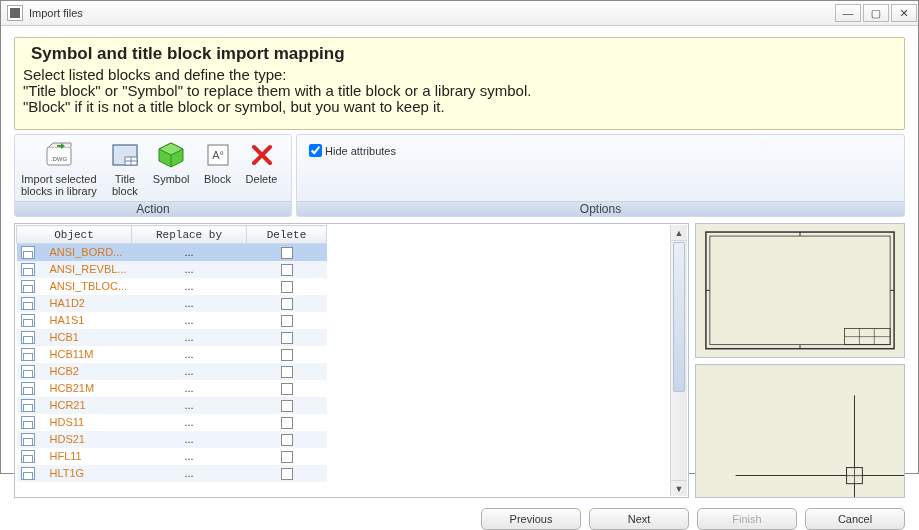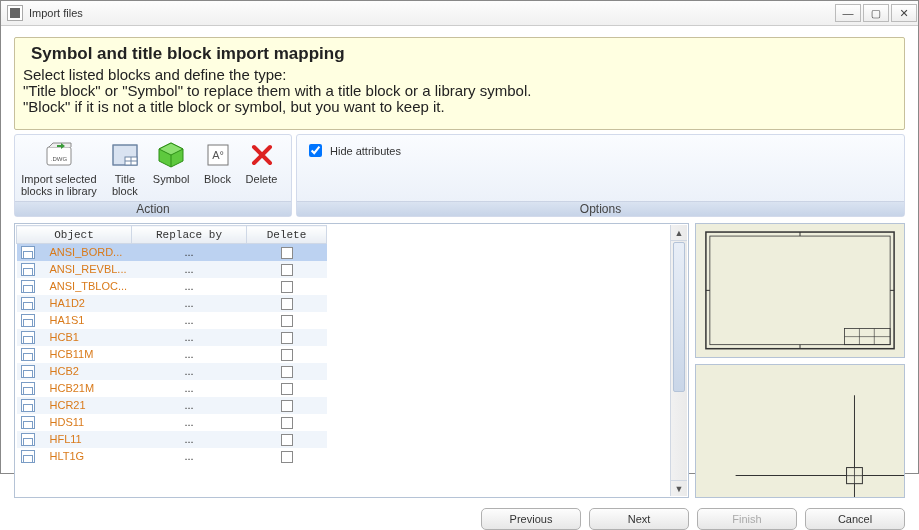--- a/index.html
+++ b/index.html
@@ -23,21 +23,21 @@
 
   .toolbar { display: flex; gap: 4px; margin-top: 4px; }
   .tb-group { border: 1px solid #d2daeb; border-radius: 3px; background: linear-gradient(#fafcff, #e9eff8); display: flex; flex-direction: column; }
   .tb-group .items { display: flex; }
   .tb-group .caption { text-align: center; background: linear-gradient(#dae3f1,#c7d4e8); font-size: 12px; color: #444; border-top: 1px solid #cad3e4; padding: 0 0; }
   .tb-btn { display: flex; flex-direction: column; align-items: center; justify-content: flex-start; padding: 4px 6px 4px 6px; text-align: center; min-width: 44px; }
   .tb-btn .icon { width: 32px; height: 32px; margin-bottom: 2px; display: flex; align-items: center; justify-content: center; }
   .tb-btn .lbl { font-size: 11px; line-height: 12px; color: #333; }
   .tb-options { flex: 1 0 115px; }
   .tb-options .items { padding: 6px 8px; align-items: flex-start; }
-  .tb-options .check-row { display: flex; align-items: center; gap: 5px; font-size: 11px; color:#333; }
+  .tb-options .check-row { display: flex; align-items: center; font-size: 11px; color:#333; }
 
   .midrow { flex: 1; display: flex; gap: 6px; margin-top: 6px; min-height: 0; }
   .gridpane { flex: 1; border: 1px solid #b5c3d6; background: #fff; display: flex; position: relative; padding: 1px; }
   .grid-scroll { flex: 1; overflow: hidden; }
   .grid-table { border-collapse: collapse; width: 310px; table-layout: fixed; }
   .grid-table th { background: linear-gradient(#fff,#e8edf3); border: 1px solid #cfd8e6; font-weight: normal; font-size: 11px; padding: 2px 4px; height: 18px; color:#333;font-family:Liberation Mono, monospace; }
   .grid-table td { border-bottom: 0; font-size: 11px; padding: 0 4px; height: 17px; white-space: nowrap; overflow: hidden; text-overflow: ellipsis; }
   .grid-table tbody tr:nth-child(even) td { background: #f0f5fb; }
   .grid-table tbody tr.selected td { background: #bcd2f1; }
   .obj-cell { display: flex; align-items: center; gap: 15px; }
@@ -273,20 +273,30 @@
                       <span class="obj-name">HDS11</span>
                     </span>
                   </td>
                   <td class="replace-cell">...</td>
                   <td class="delete-cell"><span class="del-check"></span></td>
                 </tr>
                 <tr>
                   <td>
                     <span class="obj-cell">
                       <span class="obj-icon"></span>
+                      <span class="obj-name">HDS21</span>
+                    </span>
+                  </td>
+                  <td class="replace-cell">...</td>
+                  <td class="delete-cell"><span class="del-check"></span></td>
+                </tr>
+                <tr>
+                  <td>
+                    <span class="obj-cell">
+                      <span class="obj-icon"></span>
                       <span class="obj-name">HFL11</span>
                     </span>
                   </td>
                   <td class="replace-cell">...</td>
                   <td class="delete-cell"><span class="del-check"></span></td>
                 </tr>
                 <tr>
                   <td>
                     <span class="obj-cell">
                       <span class="obj-icon"></span>

